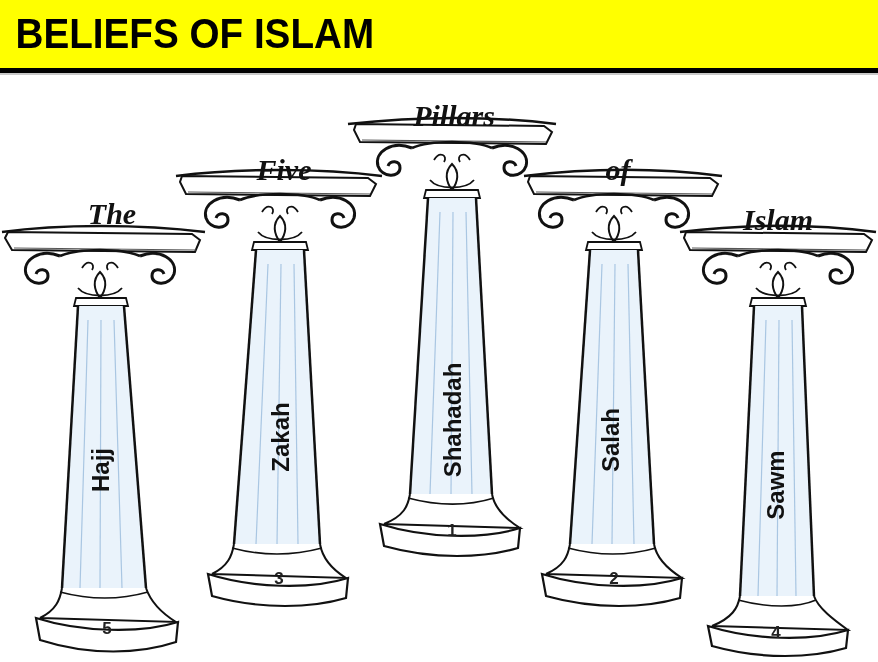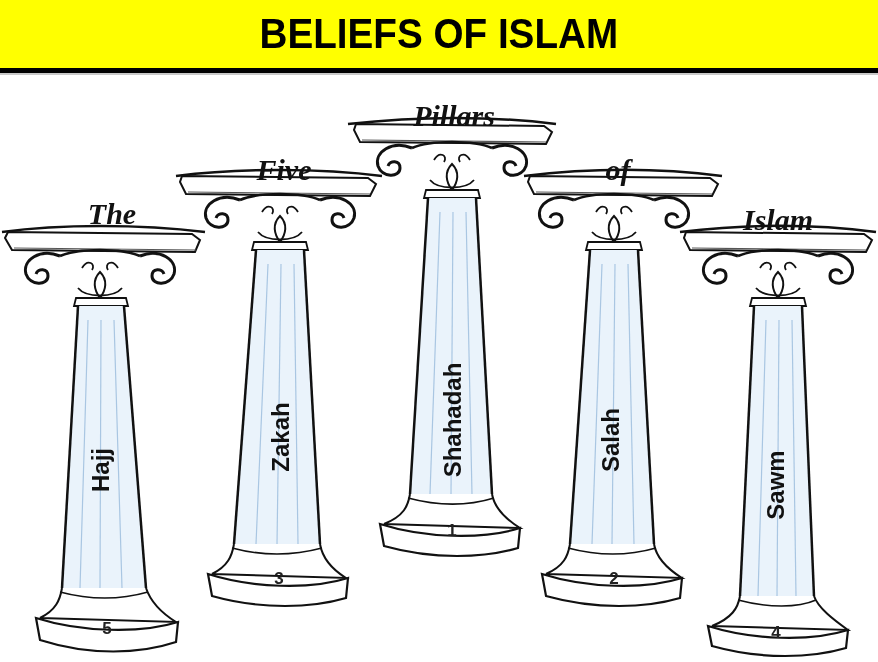--- a/index.html
+++ b/index.html
@@ -1,17 +1,17 @@
 <!DOCTYPE html>
 <html><head>
 <meta charset="utf-8">
 <style>
   html, body { margin:0; padding:0; background:#ffffff; }
   body { width:878px; height:662px; overflow:hidden; position:relative; font-family:"Liberation Sans", sans-serif; }
-  .header { position:absolute; left:0; top:0; width:878px; height:68px; background:#ffff00; display:flex; align-items:center; justify-content:center; }
+  .header { position:absolute; left:0; top:0; width:878px; height:68px; background:#ffff00; display:flex; align-items:center; justify-content:flex-start; }
   .header .title { font-family:"Liberation Sans", sans-serif; font-weight:bold; font-size:42px; color:#000; letter-spacing:0px; transform:scaleX(0.92); }
   .header-rule { position:absolute; left:0; top:68px; width:878px; height:5px; background:#000; }
   .header-rule2 { position:absolute; left:0; top:73px; width:878px; height:2px; background:#c8c8c8; }
   svg.stage { position:absolute; left:0; top:0; }
   .cap-word { font-family:"Liberation Serif", serif; font-style:italic; font-weight:bold; font-size:30px; fill:#111; }
   .pillar-label { font-family:"Liberation Sans", sans-serif; font-weight:bold; font-size:24px; fill:#111; }
   .pillar-num { font-family:"Liberation Sans", sans-serif; font-weight:bold; font-size:17px; fill:#222; }
 </style>
 </head>
 <body>

